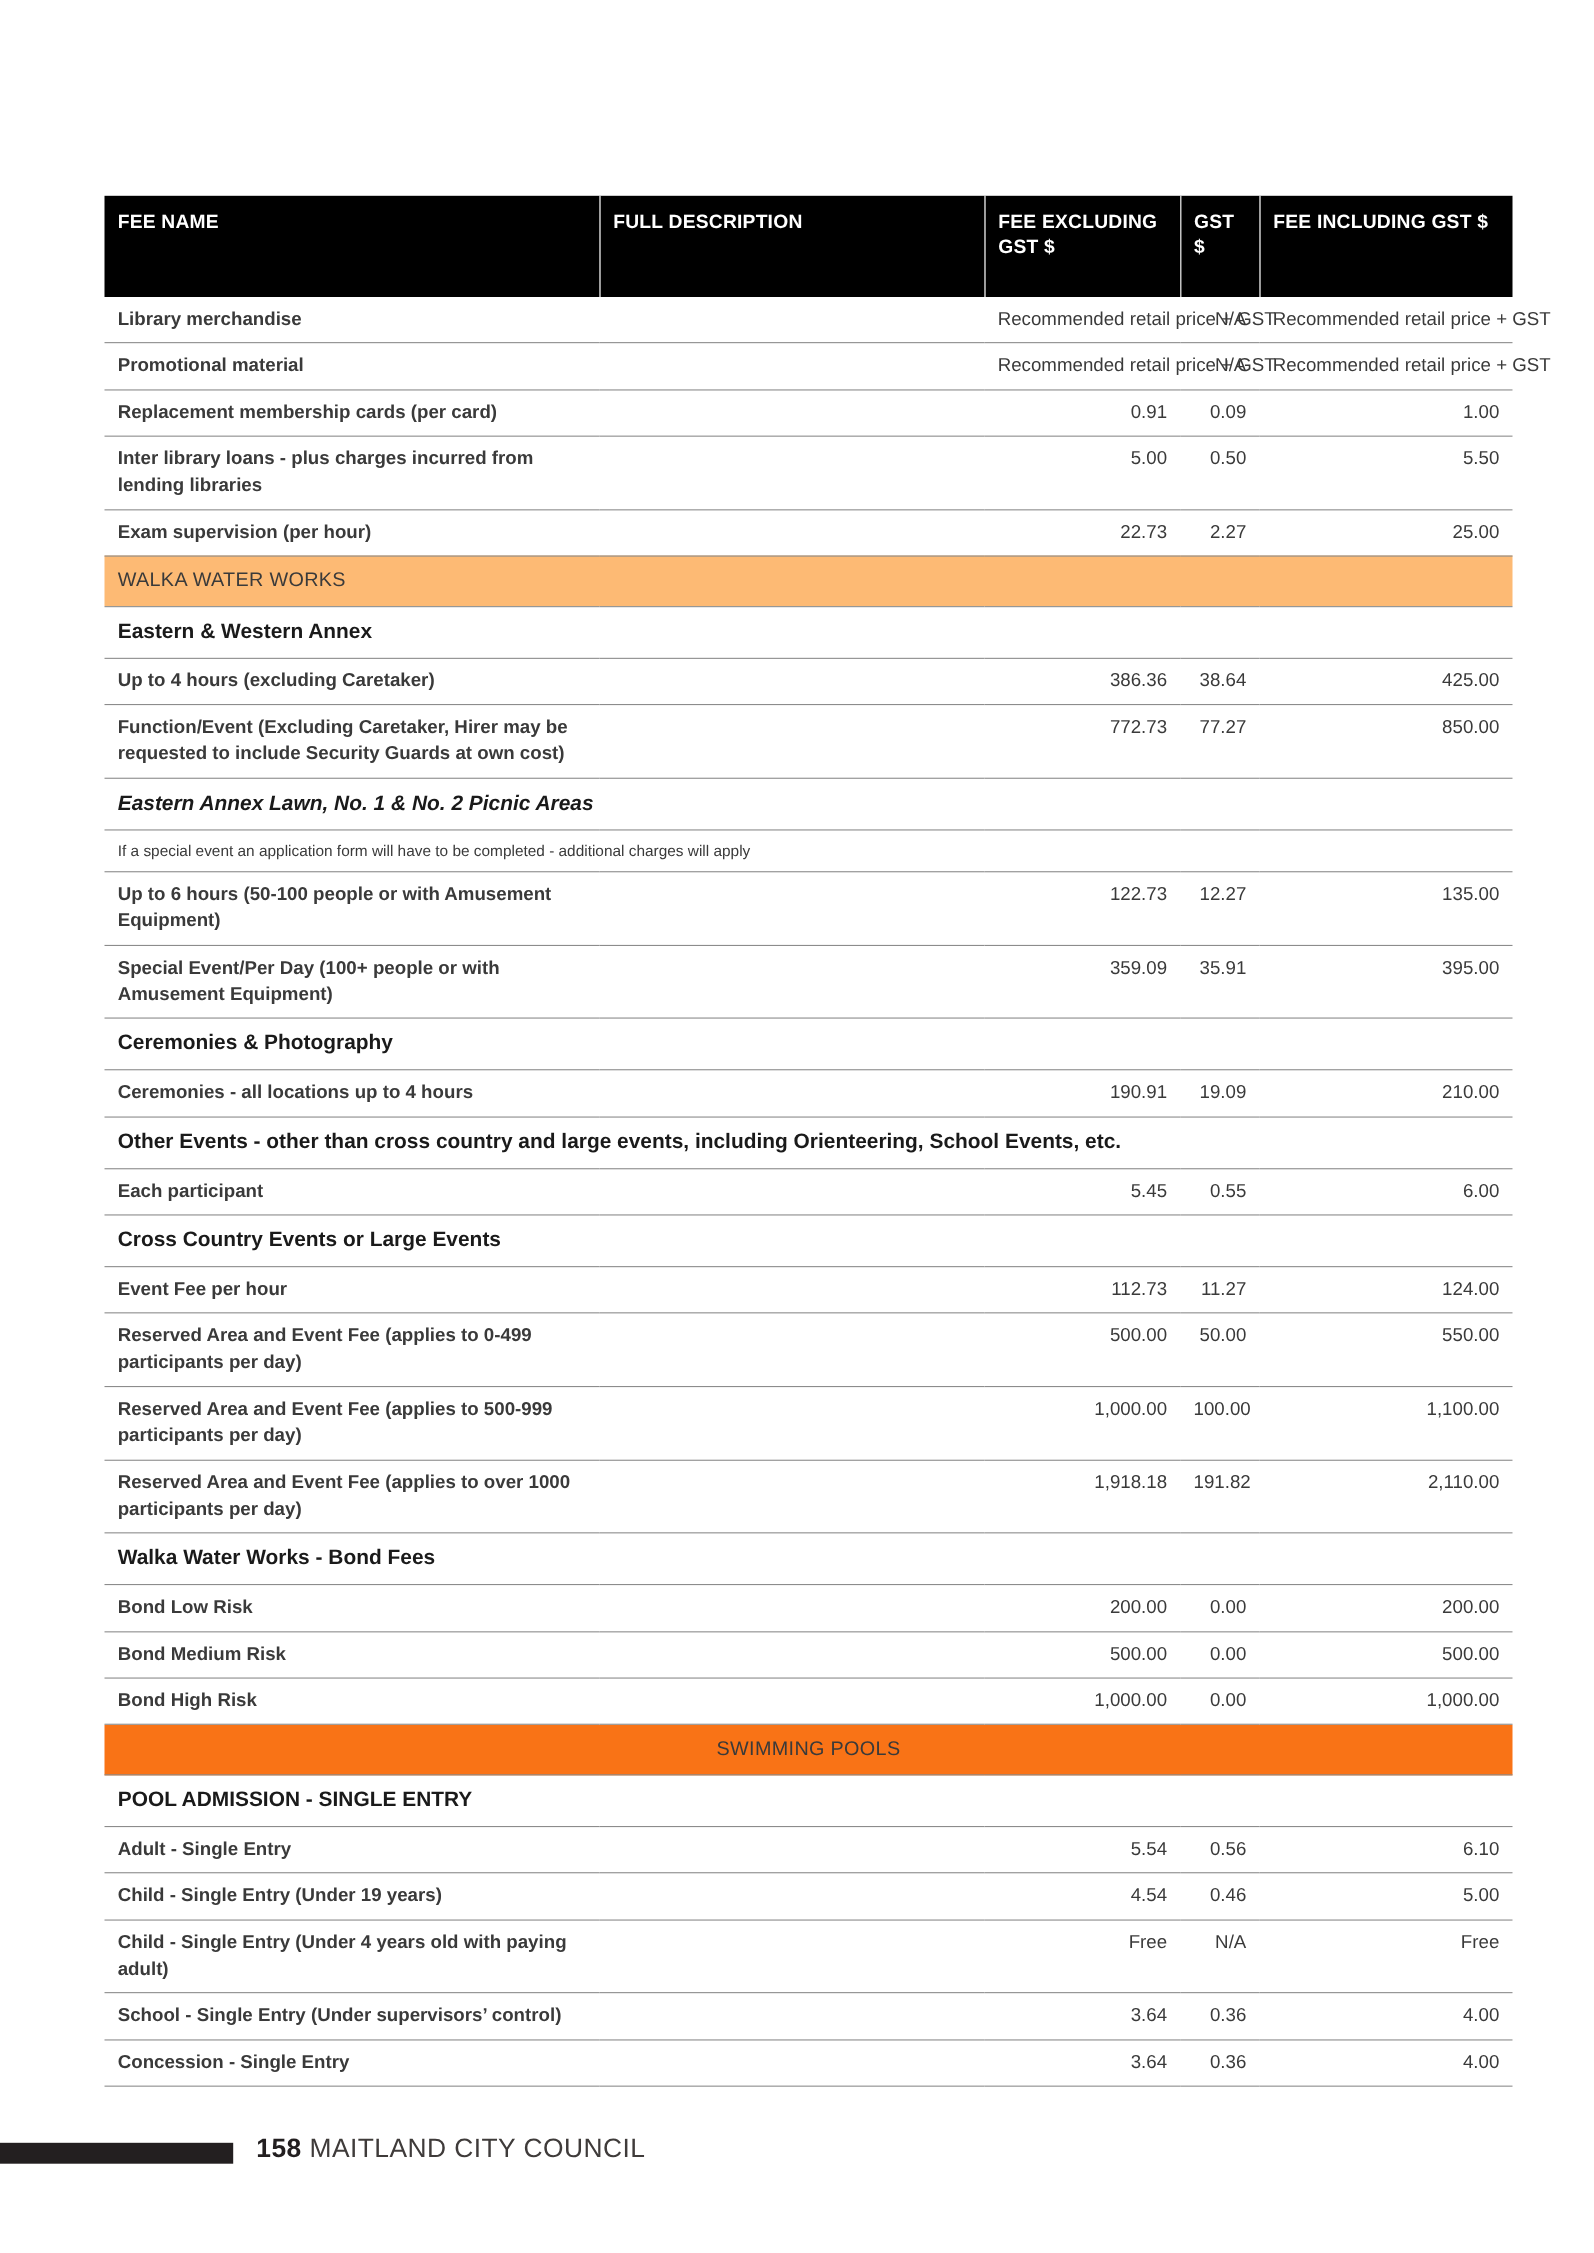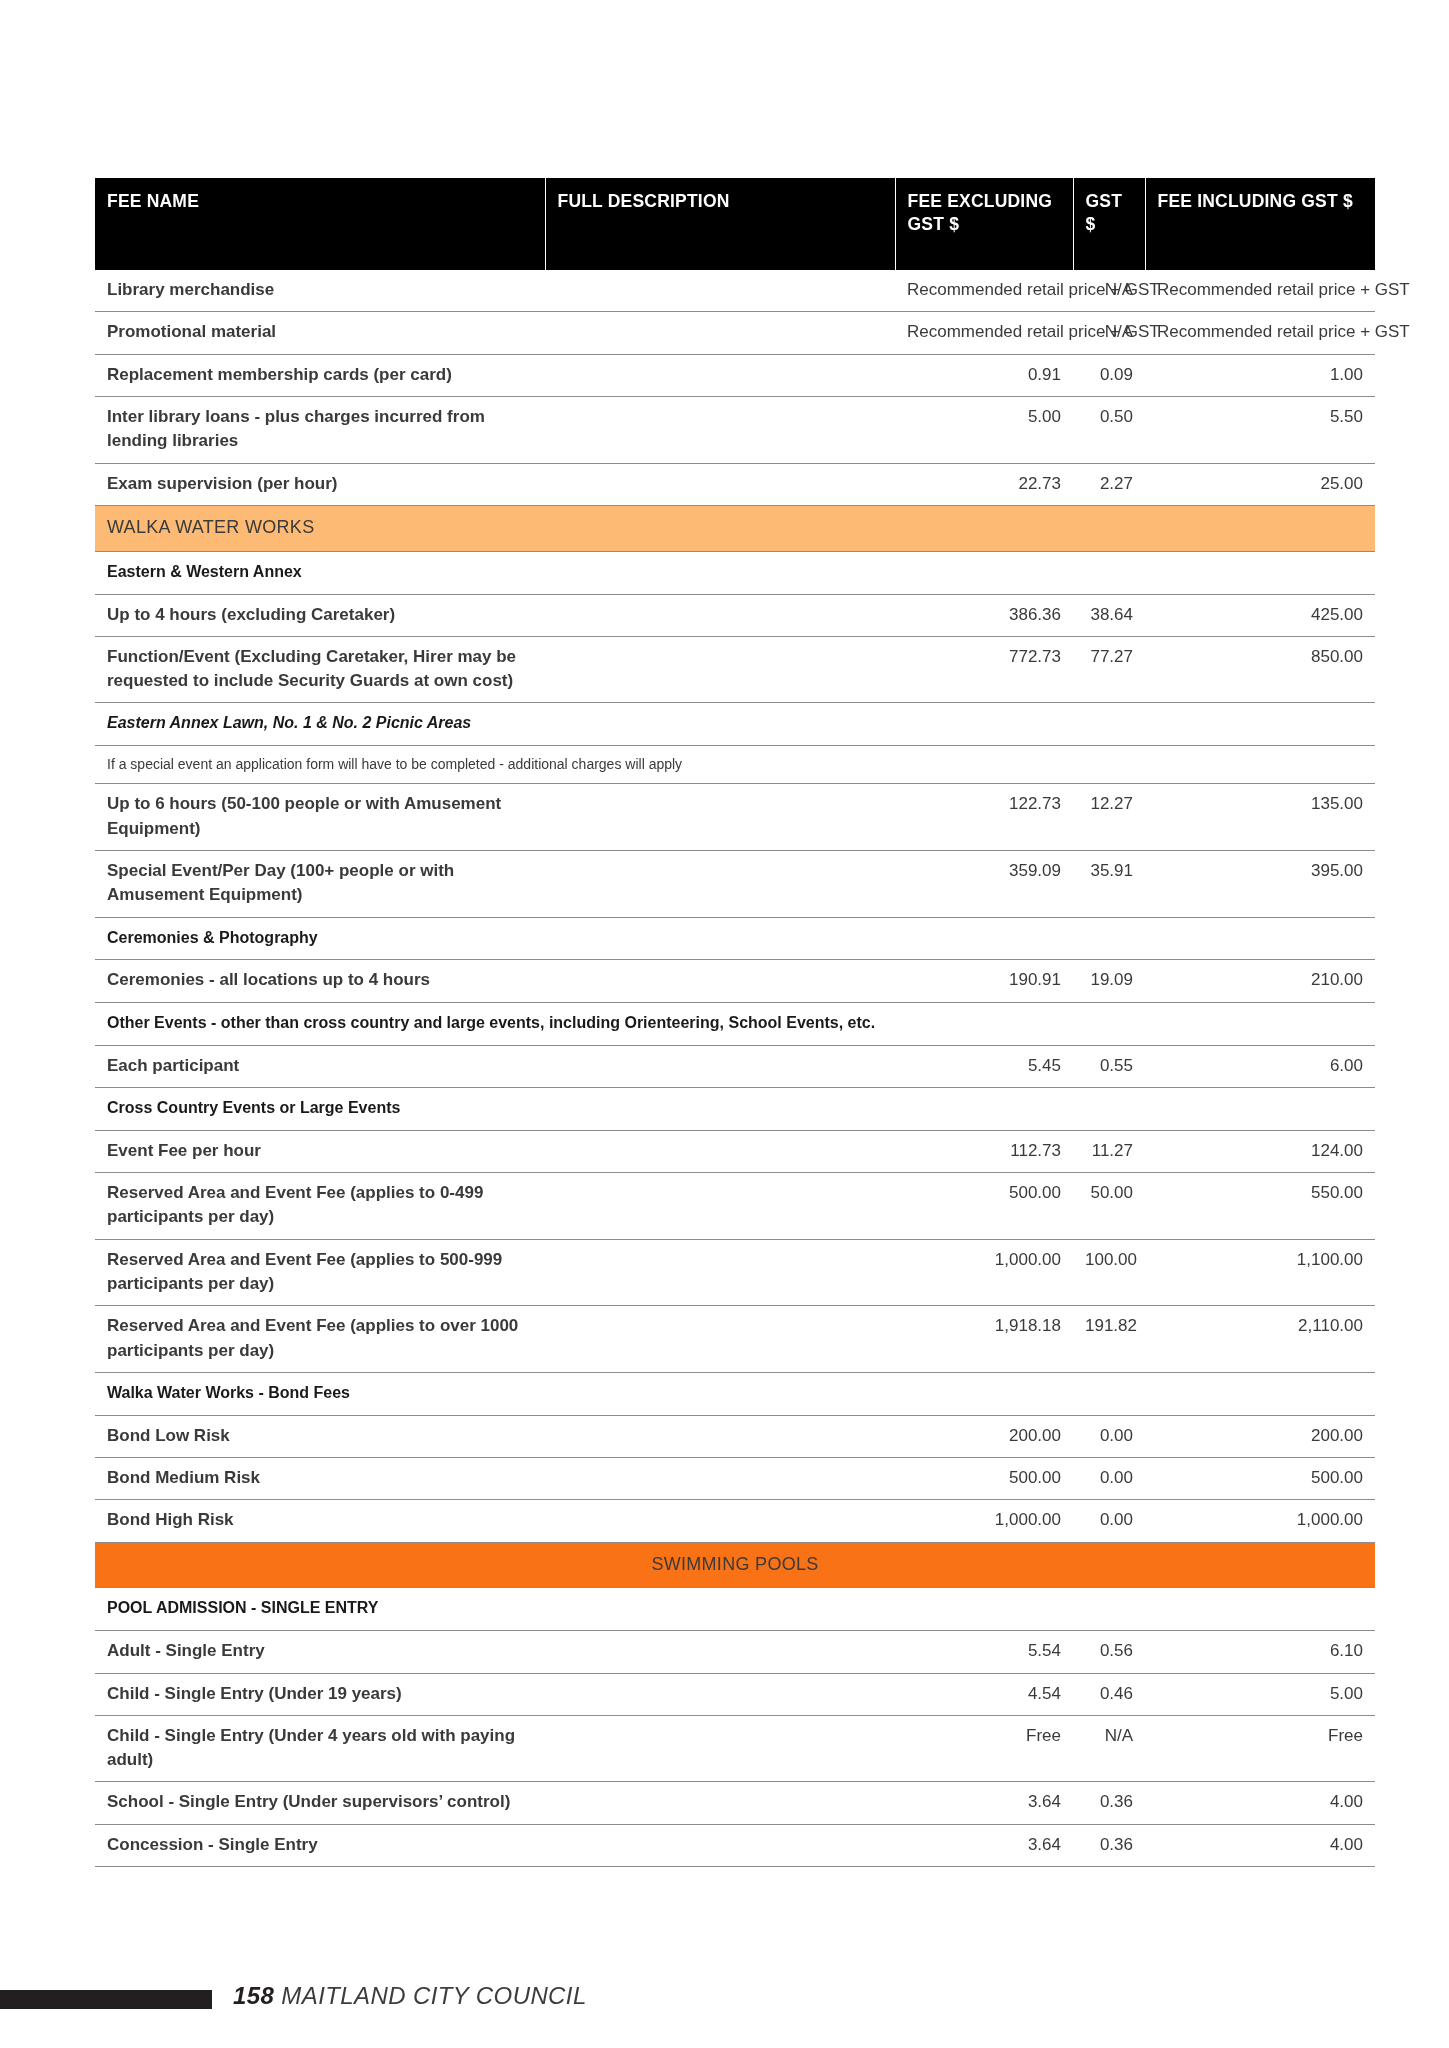--- a/index.html
+++ b/index.html
@@ -78,39 +78,38 @@
     letter-spacing: 0.3px;
     border-bottom: 1.3px solid #8c8c8c;
   }
   tr.banner.light td { background: #fdba74; }
   tr.banner.dark  td { background: #f97316; text-align: center; }
 
   
   tr.subhead td {
     font-weight: bold;
     color: #1a1a1a;
-    font-size: 16px;
+    font-size: 19px;
     padding: 9px 12px 10px 12px;
   }
   tr.subhead.italic td {
     font-style: italic;
   }
   tr.note td {
     color: #3a3a3a;
     font-size: 14px;
   }
 
   
   .footer {
     position: absolute;
     left: 0;
-    top: 1982px;
+    top: 1940px;
     width: 1449px;
     height: 40px;
-    font-style: italic;
   }
   .footer-bar {
     position: absolute;
     left: 0;
     top: 8px;
     width: 212px;
     height: 19px;
     background: #231f20;
   }
   .footer-text {

